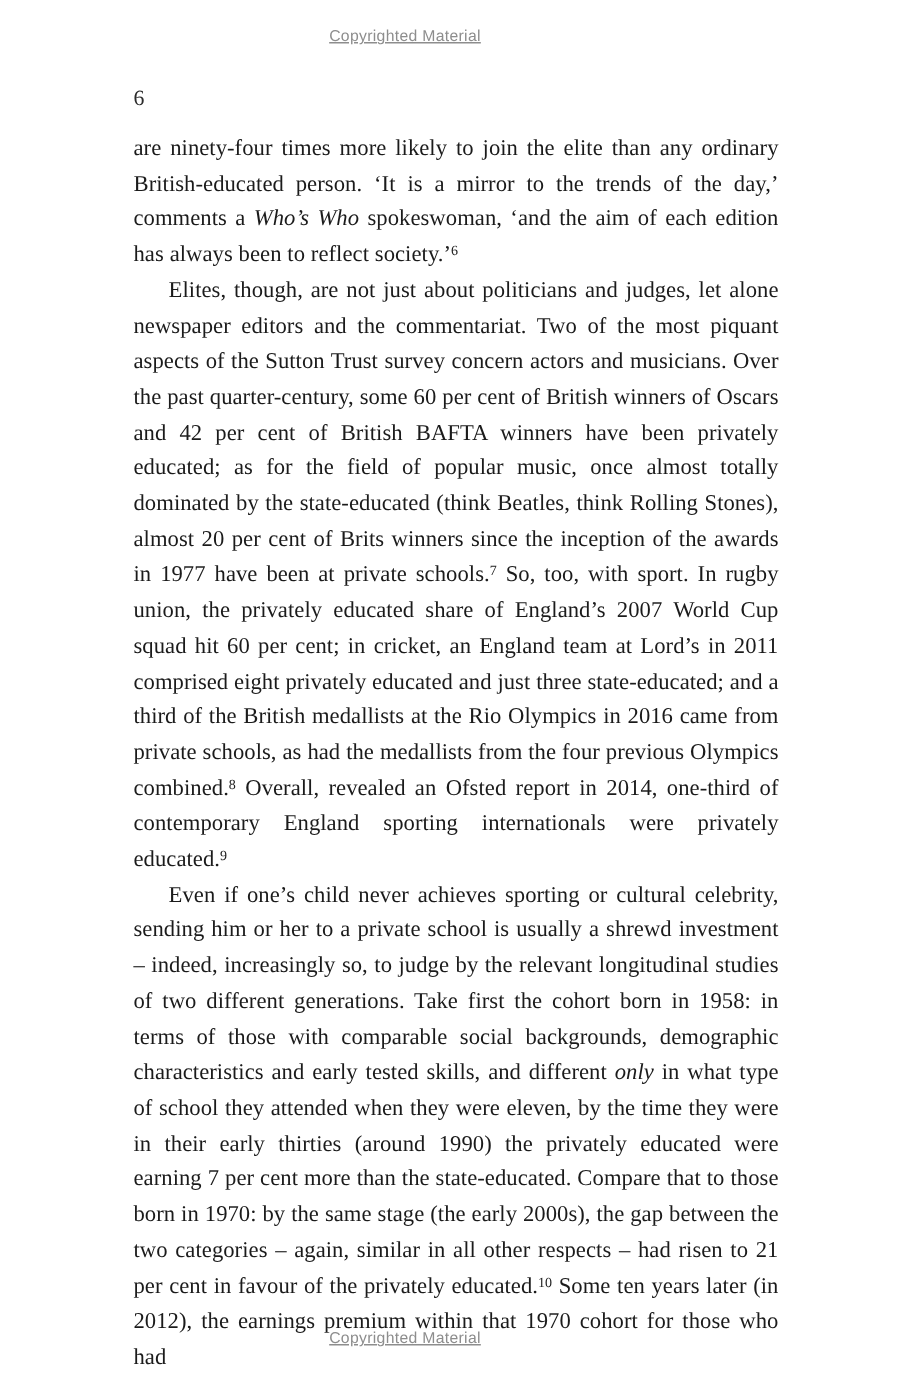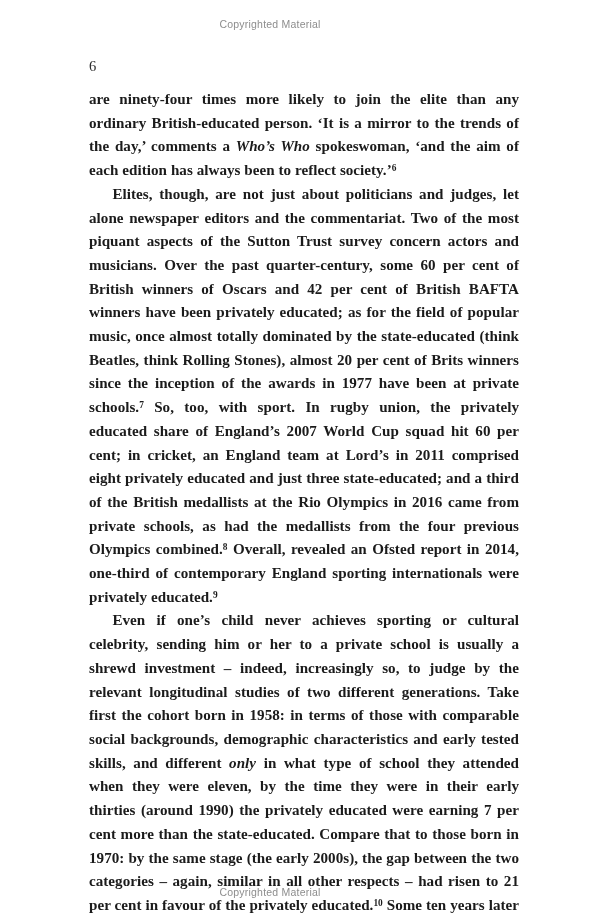--- a/index.html
+++ b/index.html
@@ -29,20 +29,21 @@
   .watermark {
     position: absolute;
     left: 0;
     width: 540px;
     text-align: center;
     font-family: "Liberation Sans", "DejaVu Sans", sans-serif;
     font-size: 10.5px;
     letter-spacing: 0.02em;
     color: #8d8d8d;
     user-select: none;
+    text-decoration: underline;
   }
   .watermark-top { top: 18px; }
   .watermark-bottom { top: 886px; }
 
   
   .running-head {
     position: absolute;
     top: 58px;
     left: 89px;
     width: 430px;
@@ -76,21 +77,20 @@
   p.para {
     margin: 0;
     text-align: justify;
     text-justify: inter-word;
     font-size: 15.1px;
     line-height: 23.7px;
     letter-spacing: 0.002em;
     word-spacing: 0.005em;
     hyphens: none;
     color: #1b1b1b;
-    font-weight: bold;
   }
   p.para + p.para { text-indent: 1.55em; }
 
   i, .ital { font-style: italic; }
 
   sup.fn {
     font-size: 0.62em;
     vertical-align: 0.42em;
     line-height: 0;
     letter-spacing: 0;

